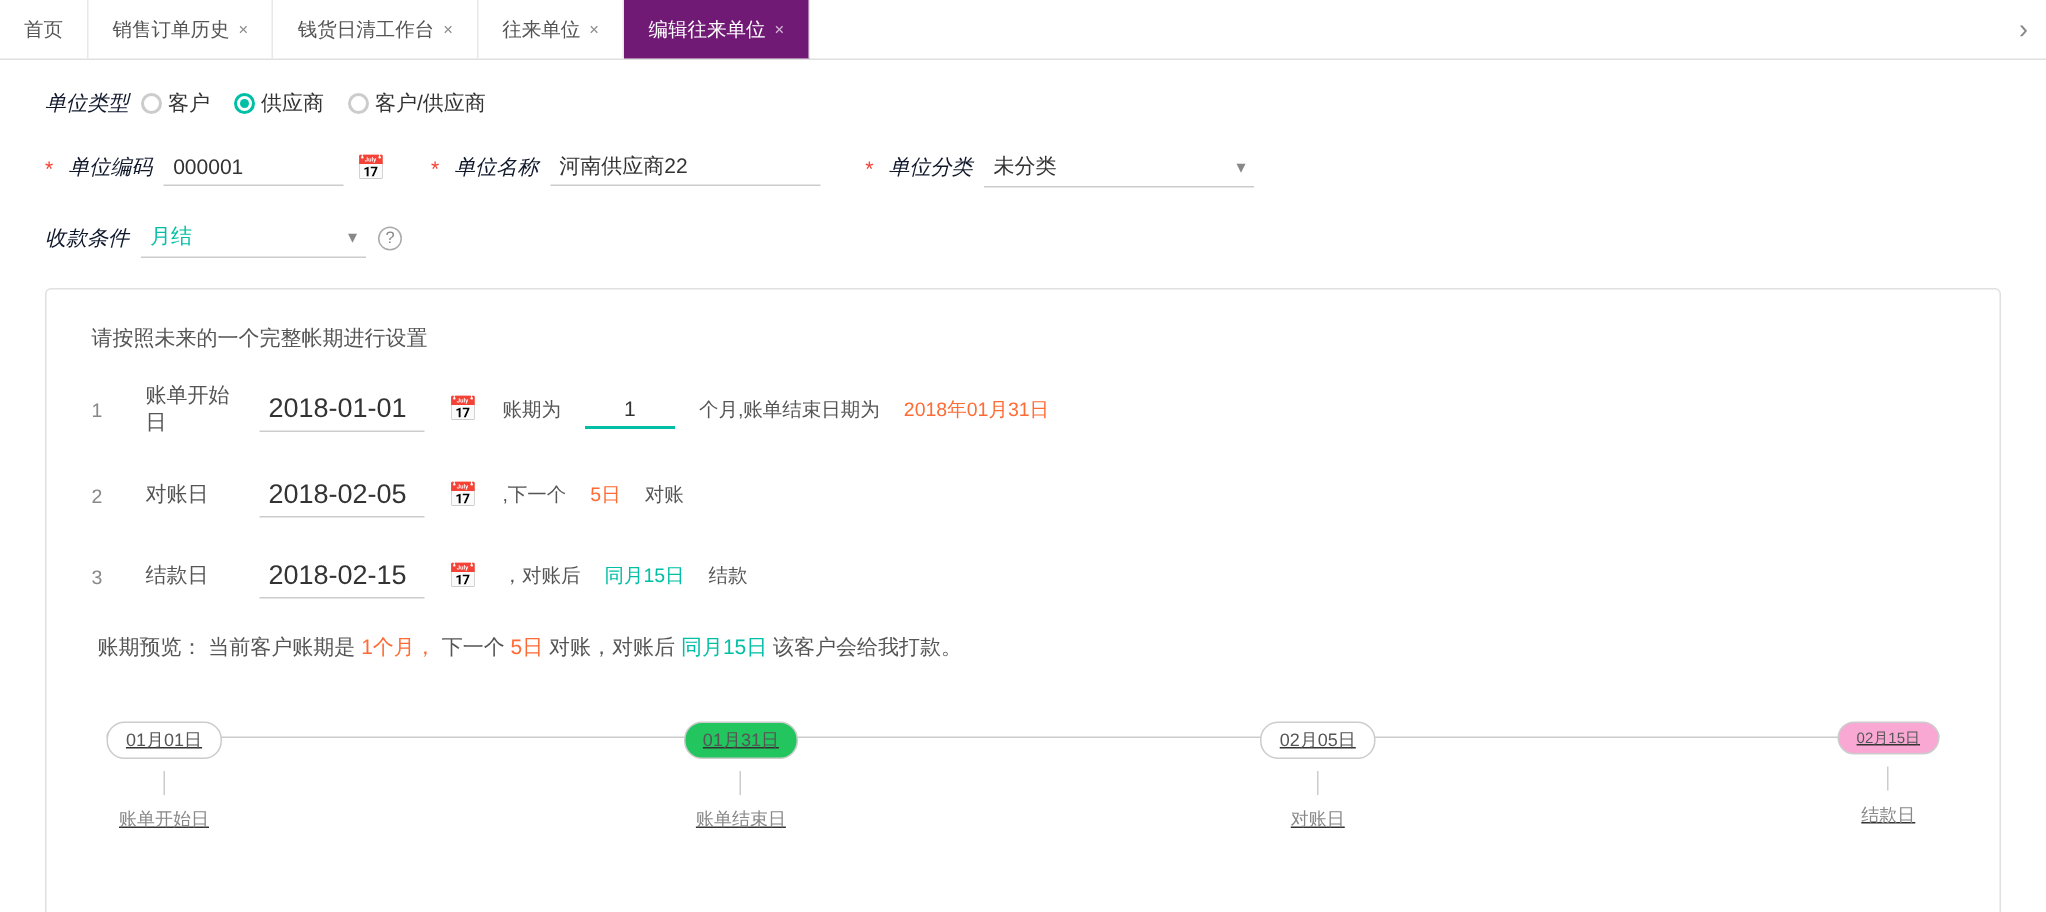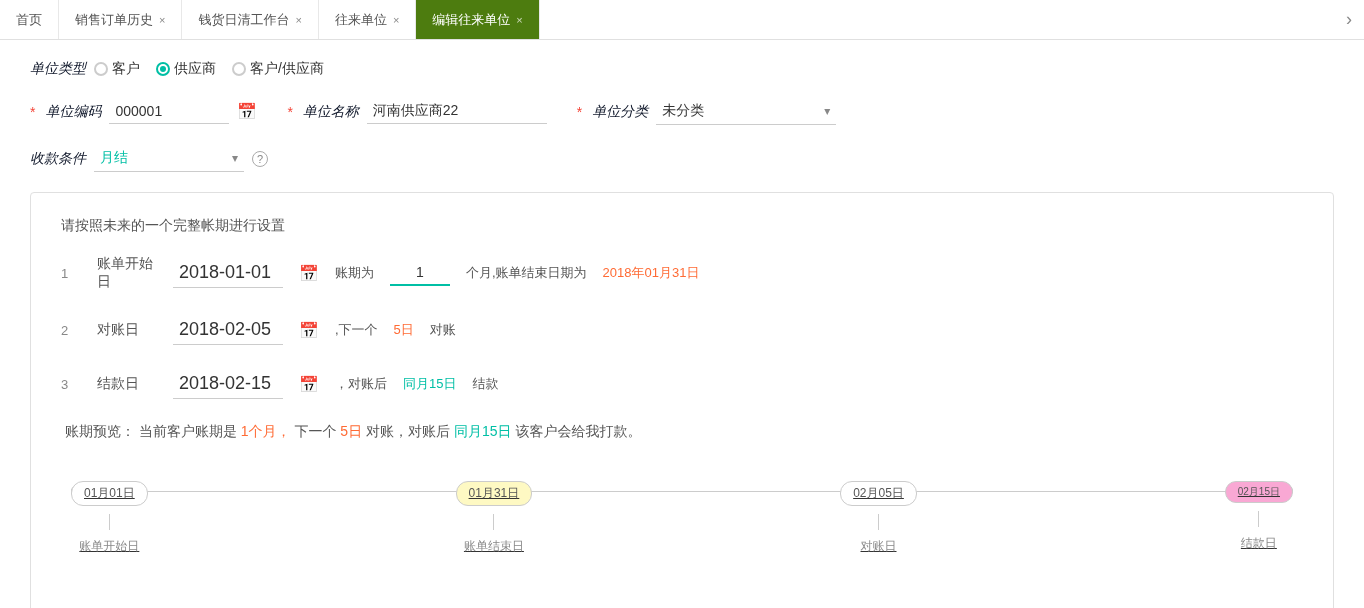--- a/index.html
+++ b/index.html
@@ -18,21 +18,21 @@
       align-items: center;
       padding: 0 16px;
       cursor: pointer;
       font-size: 13px;
       color: #555;
       border-right: 1px solid #e8e8e8;
       white-space: nowrap;
       gap: 6px;
     }
     .tab-item.active {
-      background: #4d7c0f;
+      background: #701a75;
       color: #fff;
     }
     .tab-close {
       font-size: 11px;
       cursor: pointer;
       opacity: 0.7;
     }
     .tabs-expand {
       display: flex;
       align-items: center;
@@ -352,21 +352,21 @@
 
         <div style="display:flex; justify-content:space-between; align-items:flex-start; position:relative; z-index:1;text-decoration:underline;">
 
           <div style="display:flex;flex-direction:column;align-items:center;gap:8px;">
             <div style="background:#fff;border:1px solid #ccc;border-radius:12px;padding:3px 12px;font-size:12px;color:#555;white-space:nowrap;">01月01日</div>
             <div style="width:1px;height:16px;background:#ccc;"></div>
             <div style="font-size:12px;color:#888;white-space:nowrap;">账单开始日</div>
           </div>
 
           <div style="display:flex;flex-direction:column;align-items:center;gap:8px;">
-            <div style="background:#fef9c3;border:1px solid #ccc;border-radius:12px;padding:3px 12px;font-size:12px;color:#555;white-space:nowrap;">01月31日</div>
+            <div style="background:#22c55e;border:1px solid #ccc;border-radius:12px;padding:3px 12px;font-size:12px;color:#555;white-space:nowrap;">01月31日</div>
             <div style="width:1px;height:16px;background:#ccc;"></div>
             <div style="font-size:12px;color:#888;white-space:nowrap;">账单结束日</div>
           </div>
 
           <div style="display:flex;flex-direction:column;align-items:center;gap:8px;">
             <div style="background:#fff;border:1px solid #ccc;border-radius:12px;padding:3px 12px;font-size:12px;color:#555;white-space:nowrap;">02月05日</div>
             <div style="width:1px;height:16px;background:#ccc;"></div>
             <div style="font-size:12px;color:#888;white-space:nowrap;">对账日</div>
           </div>
 

